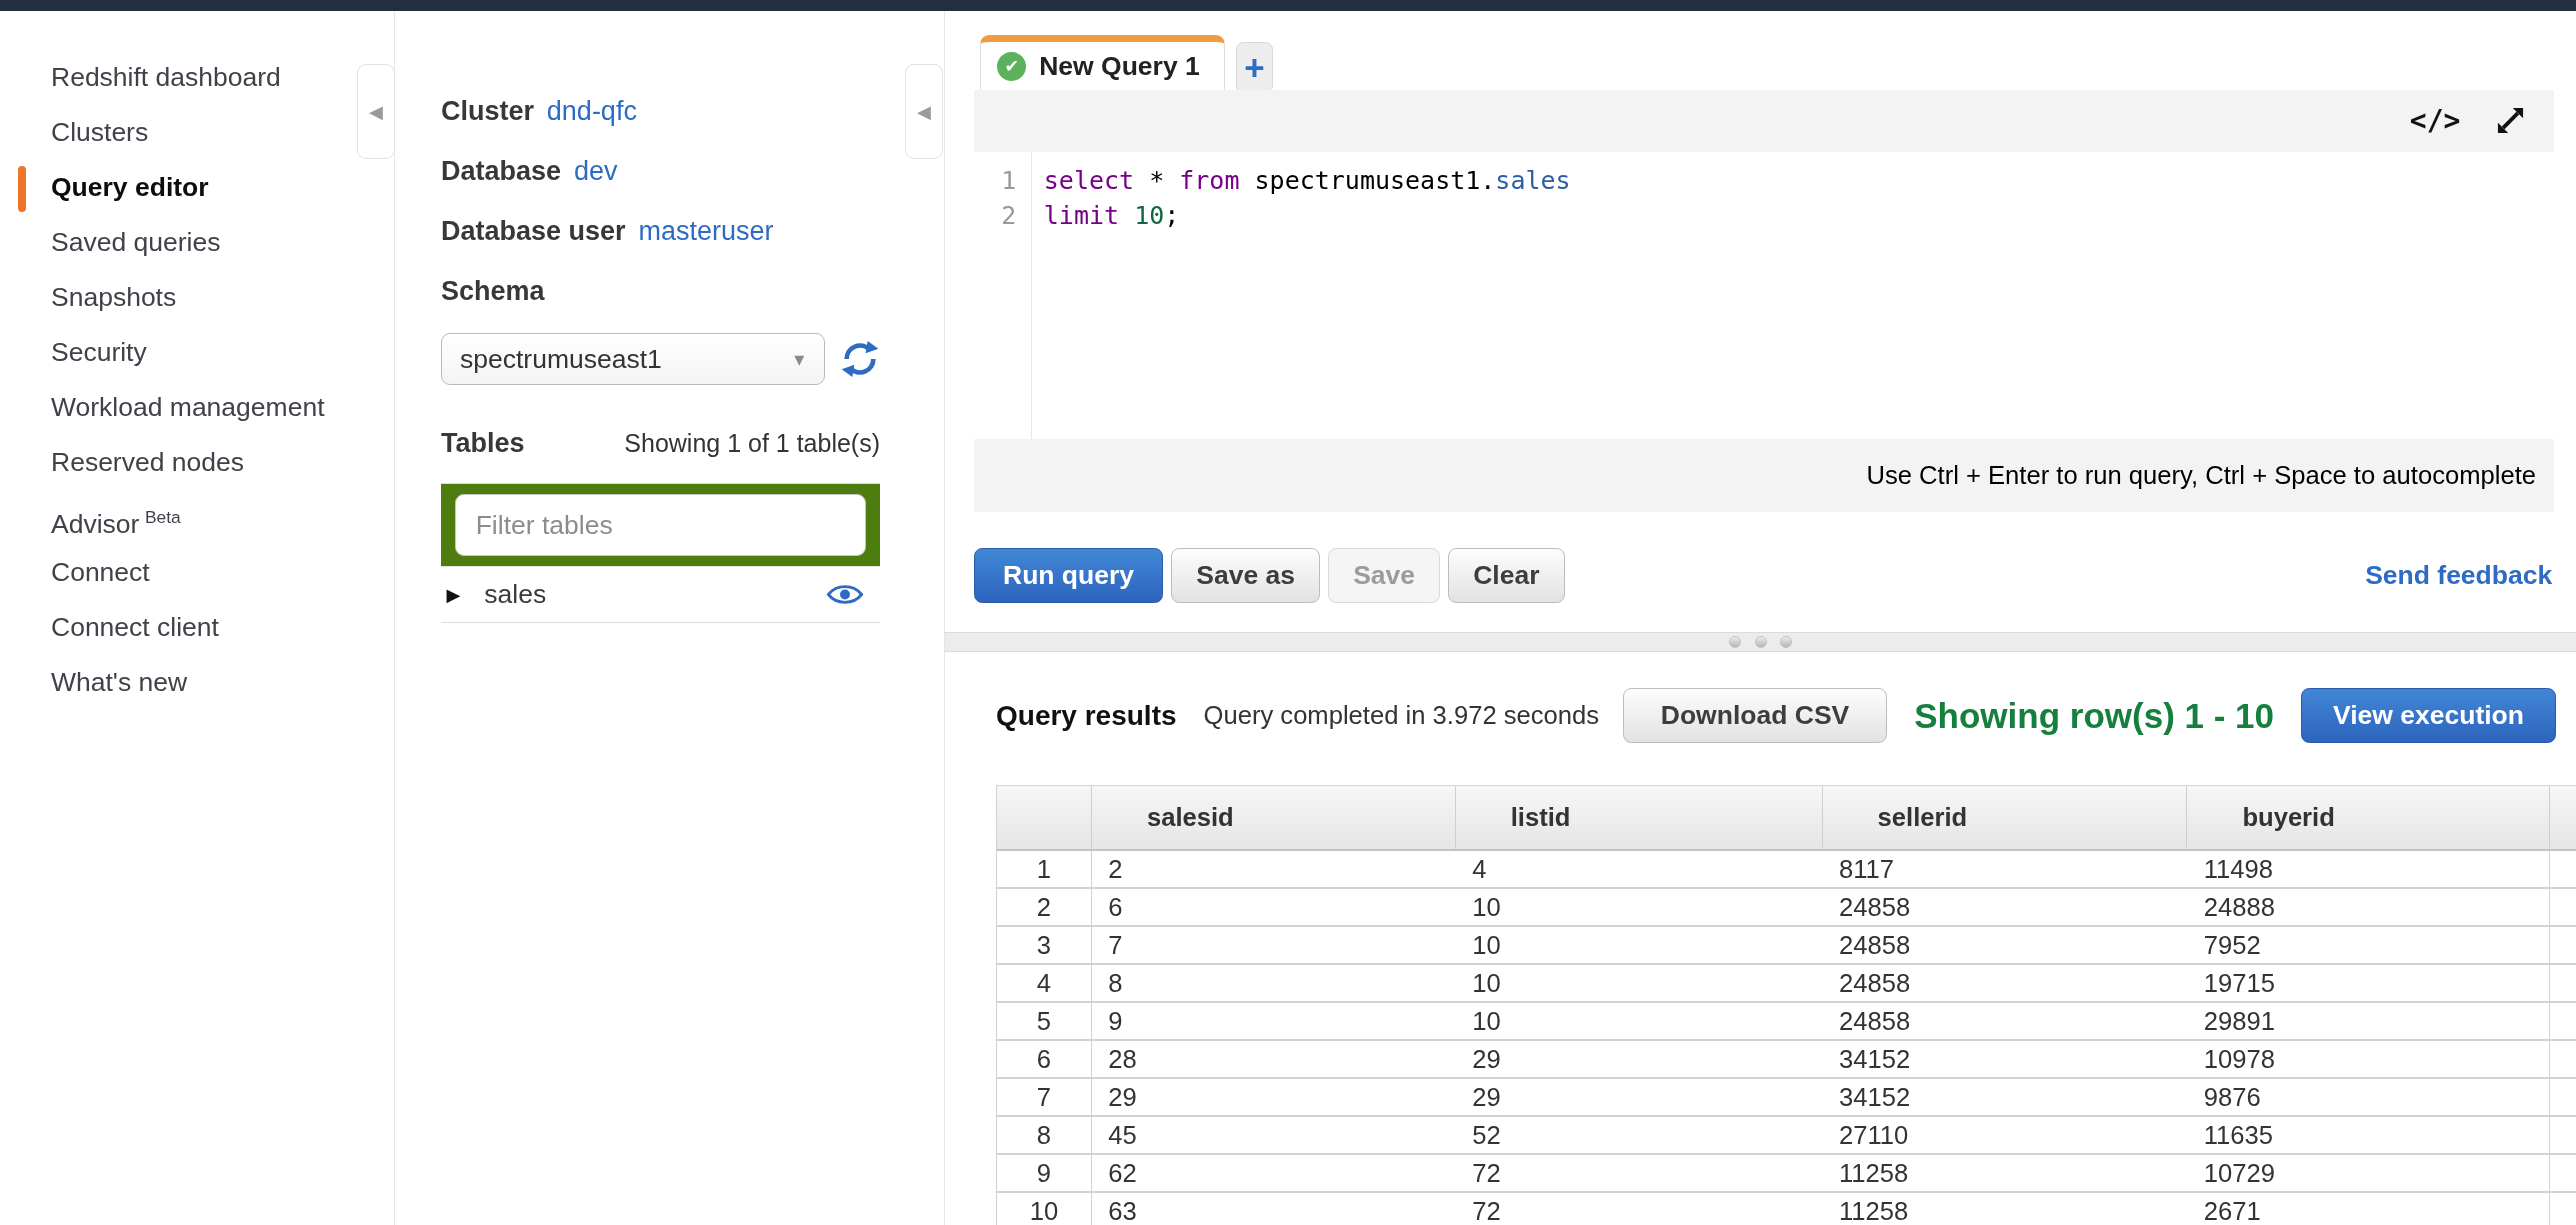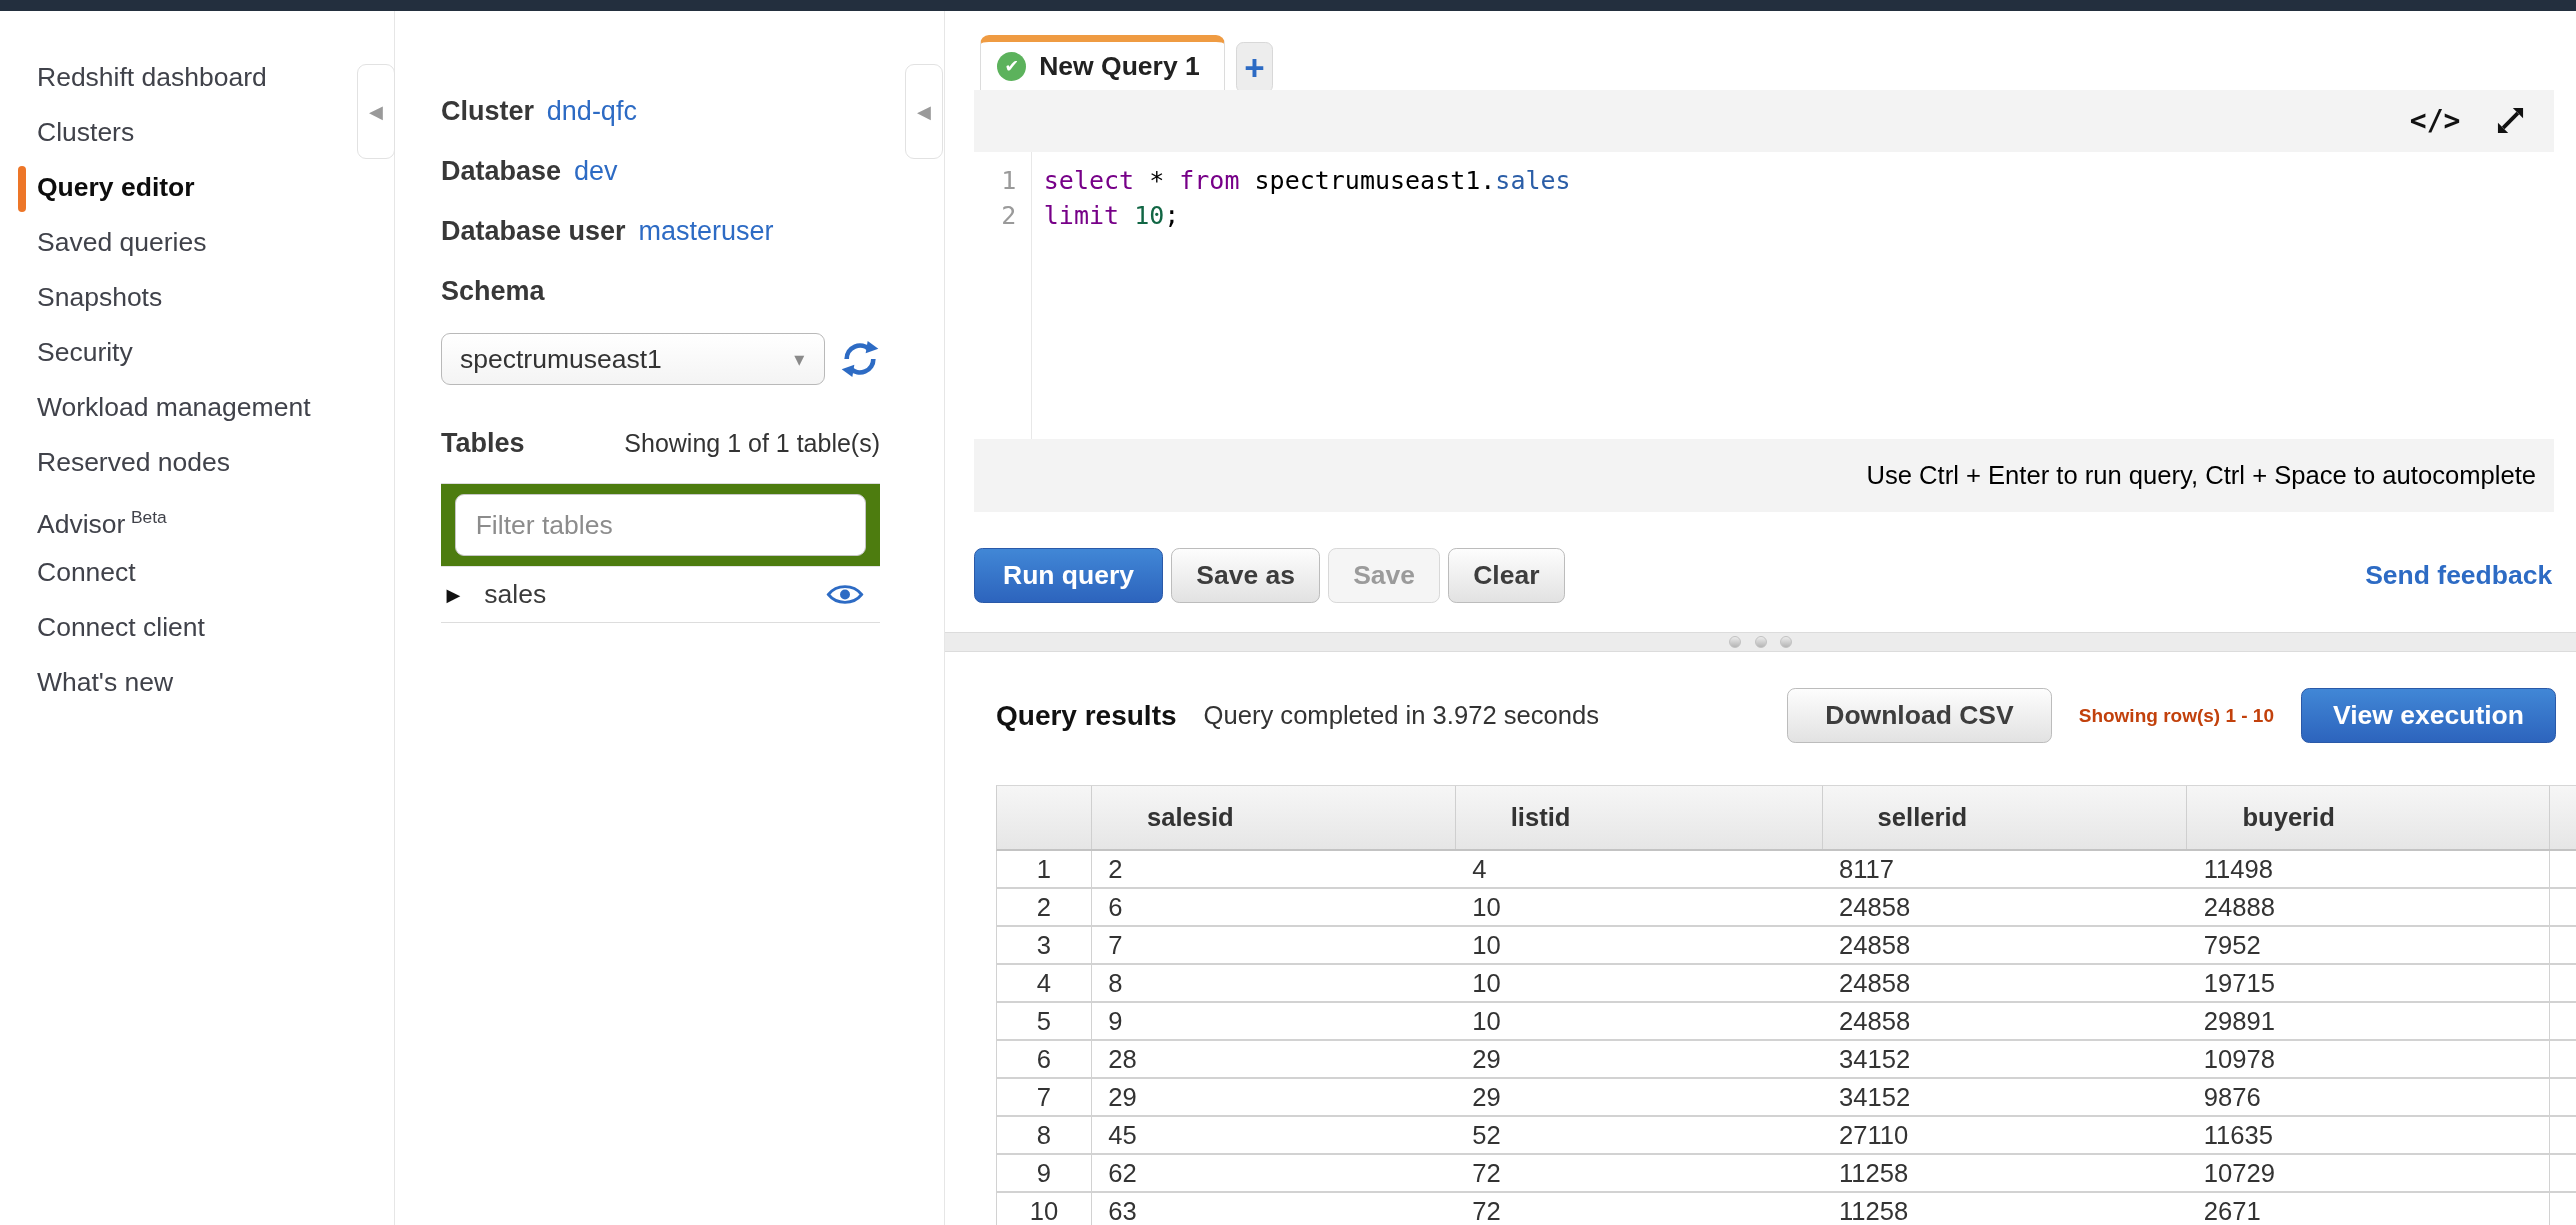--- a/index.html
+++ b/index.html
@@ -9,21 +9,21 @@
     font-family: "Liberation Sans", sans-serif; color: #333; position: relative;
   }
   #app { position: absolute; inset: 0; width: 2576px; height: 1226px; overflow: hidden; }
 
   
   .topbar { position: absolute; top: 0; left: 0; width: 2576px; height: 11px; background: var(--c-topbar, #232f3e); }
 
   
   .sidebar { position: absolute; top: 11px; left: 0; width: 395px; height: 1215px; background: #fff; border-right: 1.8px solid #e6e6e6; }
   .sidebar nav { padding-top: 39px; }
-  .side-item { position: relative; height: 55px; line-height: 55px; padding-left: 37px; font-size: 26.5px; color: #40424a; cursor: pointer; white-space: nowrap; }
+  .side-item { position: relative; height: 55px; line-height: 55px; padding-left: 51px; font-size: 26.5px; color: #40424a; cursor: pointer; white-space: nowrap; }
   .side-item.active { font-weight: bold; color: #0d0d0d; }
   .side-item.active::before { content: ''; position: absolute; left: 18px; top: 5.5px; width: 8.2px; height: 46px; border-radius: 4.6px; background: var(--c-active_nav_orange, #ed7628); }
   .side-item.hl { color: var(--c-highlight_nav_orange, #f0953c); }
   .beta { font-size: 17.4px; color: #40424a; margin-left: 5.5px; font-weight: normal; }
 
   
   .collapse-handle { position: absolute; width: 38px; height: 95px; background: #fff; border: 1.8px solid #e2e2e2; border-radius: 9px;
     display: flex; align-items: center; justify-content: center; color: #9a9a9a; font-size: 18px; cursor: pointer; z-index: 5; }
   #collapse1 { top: 64px; left: 357px; }
   #collapse2 { top: 64px; left: 905px; }
@@ -94,21 +94,21 @@
   .splitter { position: absolute; top: 621px; left: 0; width: 1631px; height: 20px; background: #ececec; border-top: 1.8px solid #dcdcdc;
     border-bottom: 1.8px solid #dcdcdc; display: flex; align-items: center; justify-content: center; gap: 13.7px; cursor: row-resize; }
   .dot { width: 12px; height: 12px; border-radius: 50%; background: linear-gradient(#ececec, #b5b5b5); border: 0.9px solid #c2c2c2; }
 
   
   .results { position: absolute; top: 630px; left: 0; width: 1631px; height: 585px; }
   .results-head { position: absolute; top: 48px; left: 51px; right: 20px; height: 53px; display: flex; align-items: center; }
   .results-title { font-weight: bold; font-size: 28px; color: #111; }
   .results-status { font-size: 25.6px; color: #333; margin-left: 27px; }
   .btn.download { margin-left: auto; padding: 0 37px; }
-  .showing { font-weight: bold; font-size: 19px; color: #c2410c; margin: 0 27px; white-space: nowrap; }
+  .showing { font-weight: bold; font-size: 35px; color: #15803d; margin: 0 27px; white-space: nowrap; }
   .btn.view-exec { padding: 4px 31px; }
 
   .table-wrap { position: absolute; top: 144px; left: 51px; right: 0; bottom: 0; overflow: hidden; }
   .grid { width: 1919px; }
   .tr-head { display: flex; height: 66px; background: linear-gradient(#f6f6f6, #e6e6e6); border-top: 1.8px solid #d6d6d6;
     border-left: 1.8px solid #cfcfcf; border-bottom: 2.7px solid #c3c3c3; }
   .th { display: flex; align-items: center; padding-left: 55px; font-weight: bold; font-size: 25.6px; color: #333; border-right: 1.8px solid #cfcfcf; }
   .tr { display: flex; height: 38px; background: #fff; border-bottom: 2.7px solid #d2d2d2; border-left: 1.8px solid #d2d2d2; }
   .td { display: flex; align-items: center; padding-left: 16.4px; font-size: 25.6px; color: #333; }
   .td.c0 { justify-content: center; padding-left: 0; border-right: 1.8px solid #d2d2d2; }

